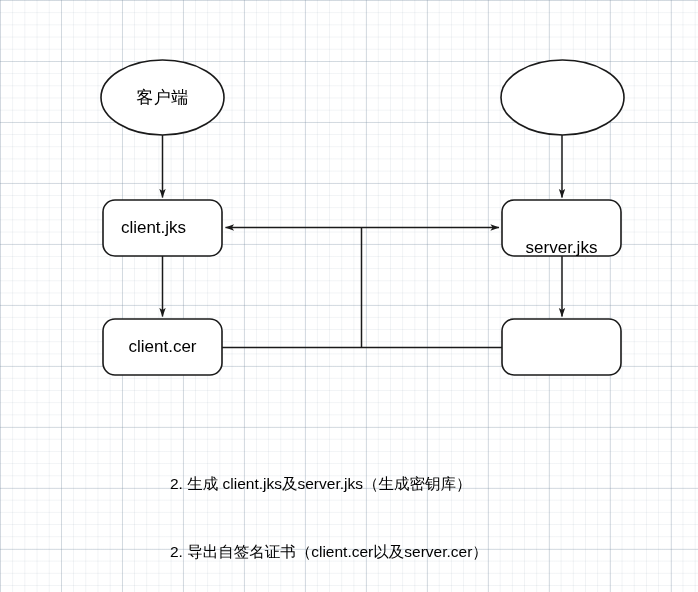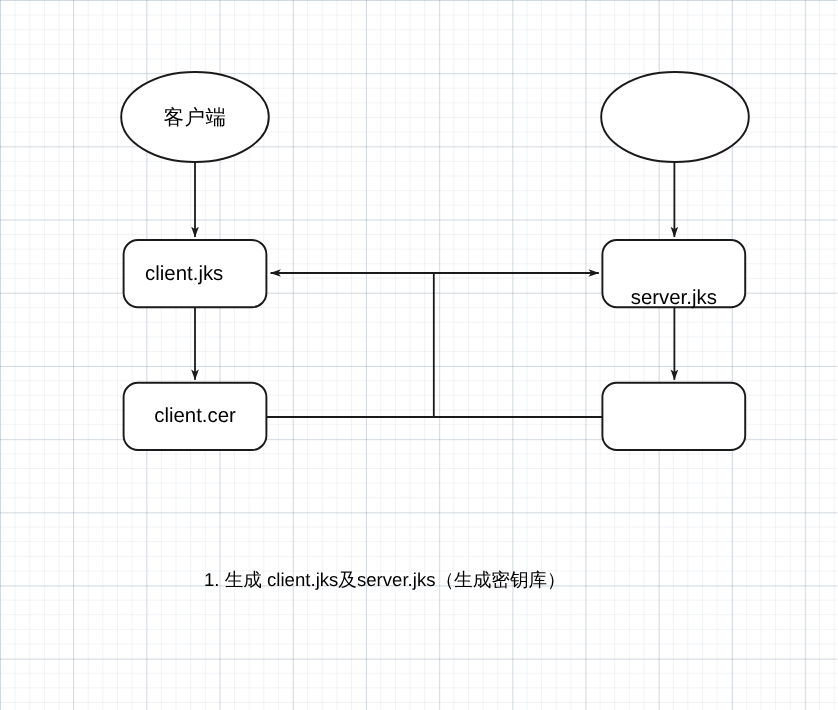--- a/index.html
+++ b/index.html
@@ -116,19 +116,20 @@
 
 
   <div class="node-label box-label" style="left:103px; top:200px; width:101px; height:56px;">client.jks</div>
 
   <div class="node-label box-label" style="left:502px; top:200px; width:119px; height:56px;margin-top:20px;">server.jks</div>
 
   <div class="node-label box-label" style="left:103px; top:319px; width:119px; height:56px;">client.cer</div>
 
 
   <div id="notes">
-    <span class="note-line">1. 生成 client.jks及server.jks（生成密钥库）</span>
+    <span class="note-line">2. 生成 client.jks及server.jks（生成密钥库）</span>
+    <span class="note-line">2. 导出自签名证书（client.cer以及server.cer）</span>
     
     
     
   </div>
 
 </div>
 
 </body></html>

